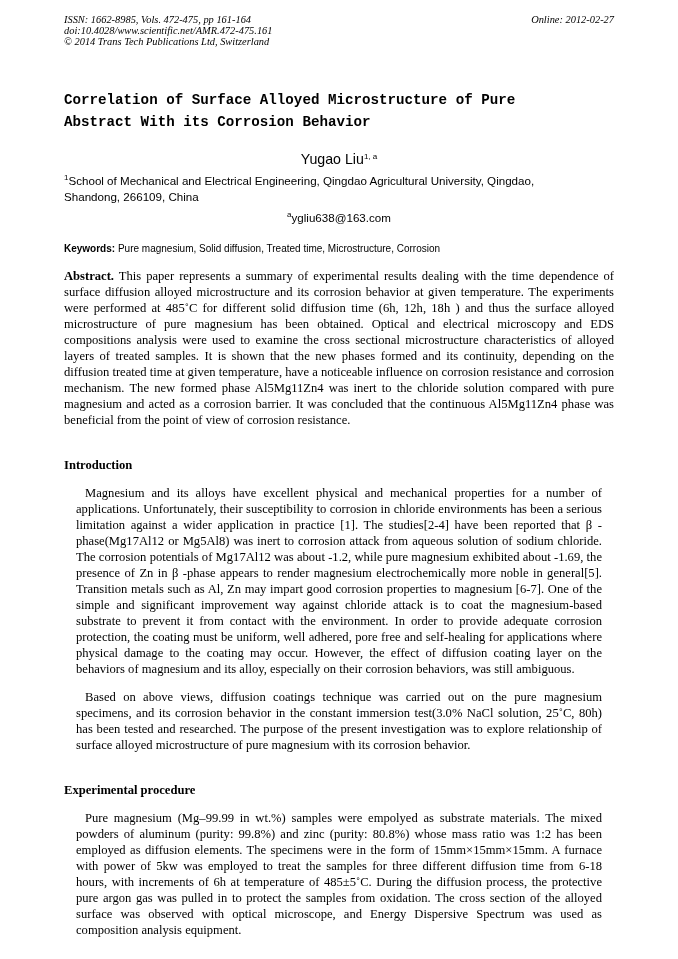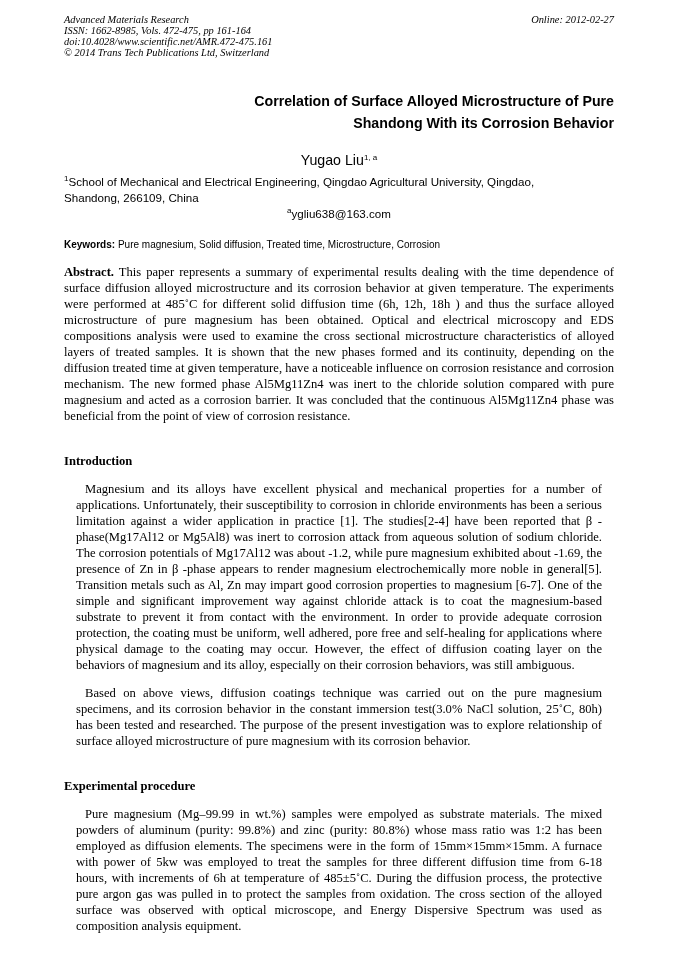--- a/index.html
+++ b/index.html
@@ -1,47 +1,46 @@
 <!DOCTYPE html>
 <html><head>
 <meta charset="utf-8">
 <style>
   html, body { margin: 0; padding: 0; background: #ffffff; }
   body { width: 678px; height: 959px; position: relative; overflow: hidden; color: #000; }
   .page { position: absolute; left: 64px; top: 14px; width: 550px; }
   .header { font-family: "Liberation Serif", serif; font-style: italic; font-size: 10.4px; line-height: 11px; position: relative; }
   .header .online { position: absolute; right: 0; top: 0; }
-  .title { font-family: Liberation Sans, sans-serif; font-weight: bold; font-size: 14.2px; text-align: right; line-height: 22px; margin-top: 32px; }
+  .title { font-family: Liberation Mono, monospace; font-weight: bold; font-size: 14.2px; text-align: left; line-height: 22px; margin-top: 42px; }
   .author { font-family: "Liberation Sans", sans-serif; font-size: 14.2px; text-align: center; line-height: 20px; margin-top: 16px; }
   .author sup, .email sup, .affil sup { font-size: 8px; vertical-align: 5px; line-height: 0; }
   .affil { font-family: "Liberation Sans", sans-serif; font-size: 11.6px; line-height: 16px; margin-top: 4px; }
-  .email { font-family: "Liberation Sans", sans-serif; font-size: 11.6px; text-align: center; line-height: 16px; }
+  .email { font-family: "Liberation Sans", sans-serif; font-size: 11.6px; text-align: center; line-height: 16px; margin-top: 5px; }
   .keywords { font-family: "Liberation Sans", sans-serif; font-size: 10px; line-height: 16px; margin-top: 15px; }
   .keywords b { font-weight: bold; }
   .body-text { font-family: "Liberation Serif", serif; font-size: 12.6px; line-height: 16px; text-align: justify; }
   .abstract { margin-top: 11px; }
   .section-heading { font-family: "Liberation Serif", serif; font-weight: bold; font-size: 12.6px; line-height: 16px; margin-top: 29px; }
   p.para { margin: 12px; text-indent: 9px; }
 </style>
 </head>
 <body>
 
 <div class="page">
 
   <div class="header">
-    <div>Advanced Materials Research</div>
     <div>ISSN: 1662-8985, Vols. 472-475, pp 161-164</div>
     <div>doi:10.4028/www.scientific.net/AMR.472-475.161</div>
     <div>© 2014 Trans Tech Publications Ltd, Switzerland</div>
     <div class="online">Online: 2012-02-27</div>
   </div>
 
   <div class="title">
     <div>Correlation of Surface Alloyed Microstructure of Pure</div>
-    <div>Shandong With its Corrosion Behavior</div>
+    <div>Abstract With its Corrosion Behavior</div>
   </div>
 
   <div class="author"><span>Yugao Liu</span><sup>1, a</sup></div>
 
   <div class="affil">
     <div><sup>1</sup><span>School of Mechanical and Electrical Engineering, Qingdao Agricultural University, Qingdao,</span></div>
     <div>Shandong, 266109, China</div>
   </div>
 
   <div class="email"><sup>a</sup><span>ygliu638@163.com</span></div>

